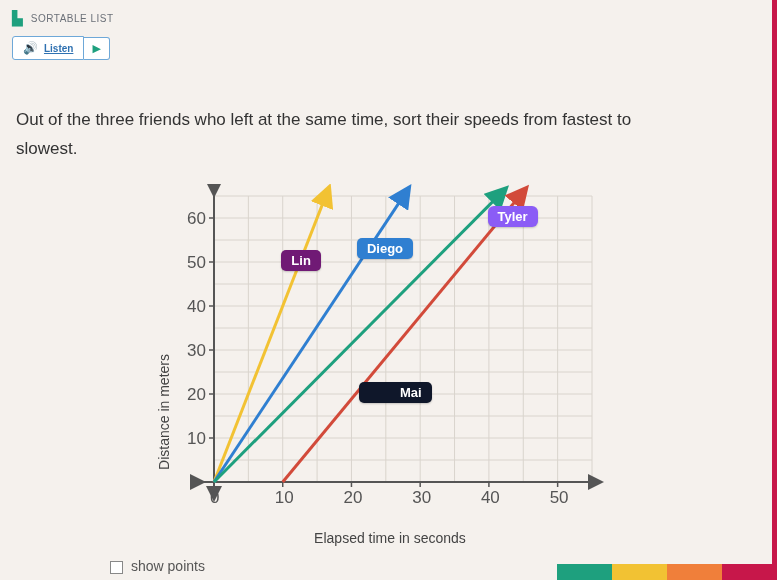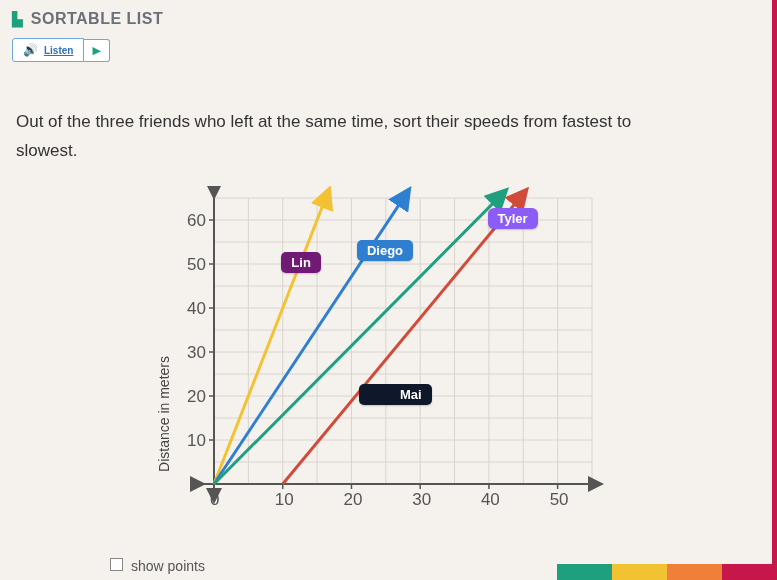--- a/index.html
+++ b/index.html
@@ -13,22 +13,22 @@
     }
     .hdr {
       display: flex;
       align-items: center;
       gap: 8px;
       padding: 10px 12px 6px;
     }
     .hdr-icon { color: #1ea07e; font-size: 14px; }
     .hdr-title {
       color: #6b7078;
-      font-size: 16px;
-      font-weight: 700;
+      font-size: 10px;
+      font-weight: 400;
       letter-spacing: 0.5px;
     }
     .listen-row {
       display: flex;
       align-items: center;
       margin: 4px 12px 10px;
     }
     .listen-btn {
       display: inline-flex;
       align-items: center;
@@ -102,21 +102,21 @@
       color: #fff;
       font-size: 13px;
       font-weight: 600;
       box-shadow: 0 1px 2px rgba(0,0,0,0.2);
     }
     .sp-row {
       position: absolute;
       left: 110px;
       bottom: 6px;
       display: flex;
-      align-items: flex-start;
+      align-items: flex-end;
       gap: 8px;
     }
     .sp-box {
       width: 13px; height: 13px; border: 1.5px solid #888; background: #fff;
     }
     .sp-text { color: #555; font-size: 14px; }
 
     .color-strip {
       position: absolute;
       right: 0;
@@ -207,20 +207,21 @@
       <line x1="181.45454545454547" y1="298" x2="181.45454545454547" y2="303" stroke="#555" stroke-width="1.5"></line>
       <line x1="250.18181818181816" y1="298" x2="250.18181818181816" y2="303" stroke="#555" stroke-width="1.5"></line>
       <line x1="318.90909090909093" y1="298" x2="318.90909090909093" y2="303" stroke="#555" stroke-width="1.5"></line>
       <line x1="387.6363636363636" y1="298" x2="387.6363636363636" y2="303" stroke="#555" stroke-width="1.5"></line>
       <line x1="44" y1="298" x2="157.39999999999998" y2="7.600000000000023" stroke="#f2c233" stroke-width="3" marker-end="url(#arr0)"></line>
       <line x1="44" y1="298" x2="236.4363636363636" y2="7.600000000000023" stroke="#2f7fd1" stroke-width="3" marker-end="url(#arr1)"></line>
       <line x1="44" y1="298" x2="332.6545454545455" y2="7.600000000000023" stroke="#1ea07e" stroke-width="3" marker-end="url(#arr2)"></line>
       <line x1="112.72727272727273" y1="298" x2="353.2727272727273" y2="7.600000000000023" stroke="#d24a3a" stroke-width="3" marker-end="url(#arr3)"></line>
     </svg>
   <div class="ylabel">Distance in meters</div>
+  <div class="xlabel">Elapsed time in seconds</div>
 <div class="tick-y" style="right: 404px; top: 245px;">10</div>
     <div class="tick-y" style="right: 404px; top: 201px;">20</div>
     <div class="tick-y" style="right: 404px; top: 157px;">30</div>
     <div class="tick-y" style="right: 404px; top: 113px;">40</div>
     <div class="tick-y" style="right: 404px; top: 69px;">50</div>
     <div class="tick-y" style="right: 404px; top: 25px;">60</div>
     <div class="tick-x" style="left: 40px; top: 304px;">0</div>
     <div class="tick-x" style="left: 104.727px; top: 304px;">10</div>
     <div class="tick-x" style="left: 173.455px; top: 304px;">20</div>
     <div class="tick-x" style="left: 242.182px; top: 304px;">30</div>

